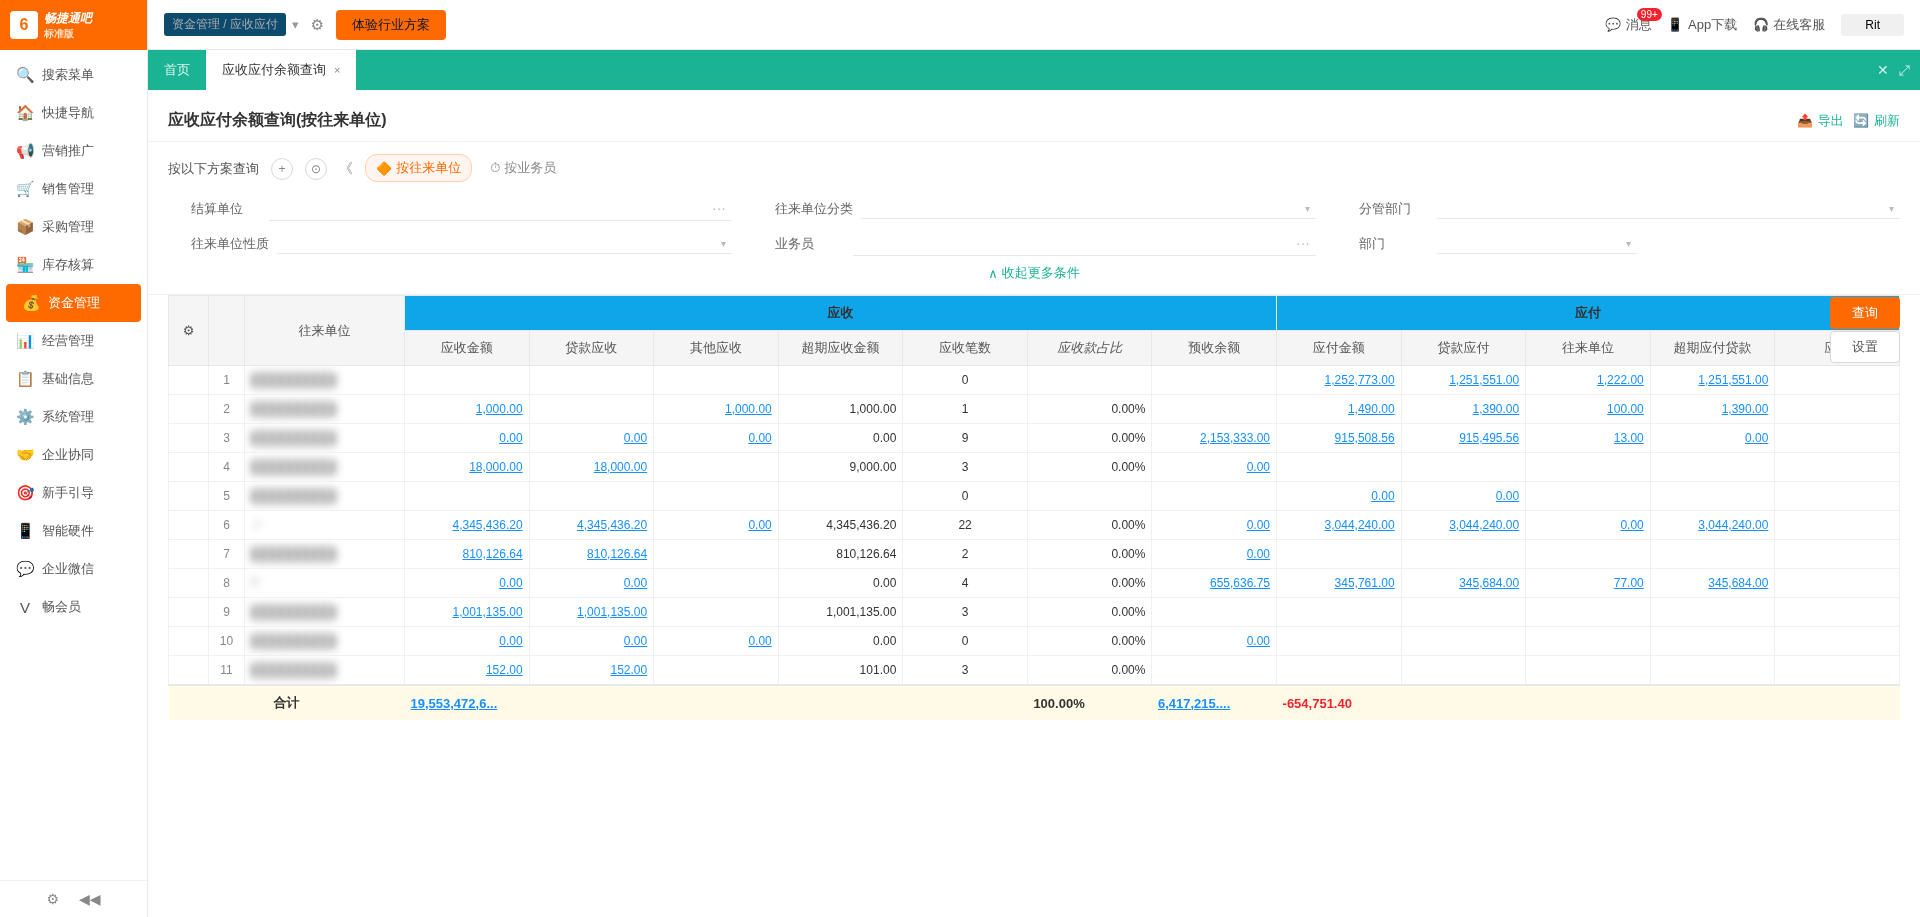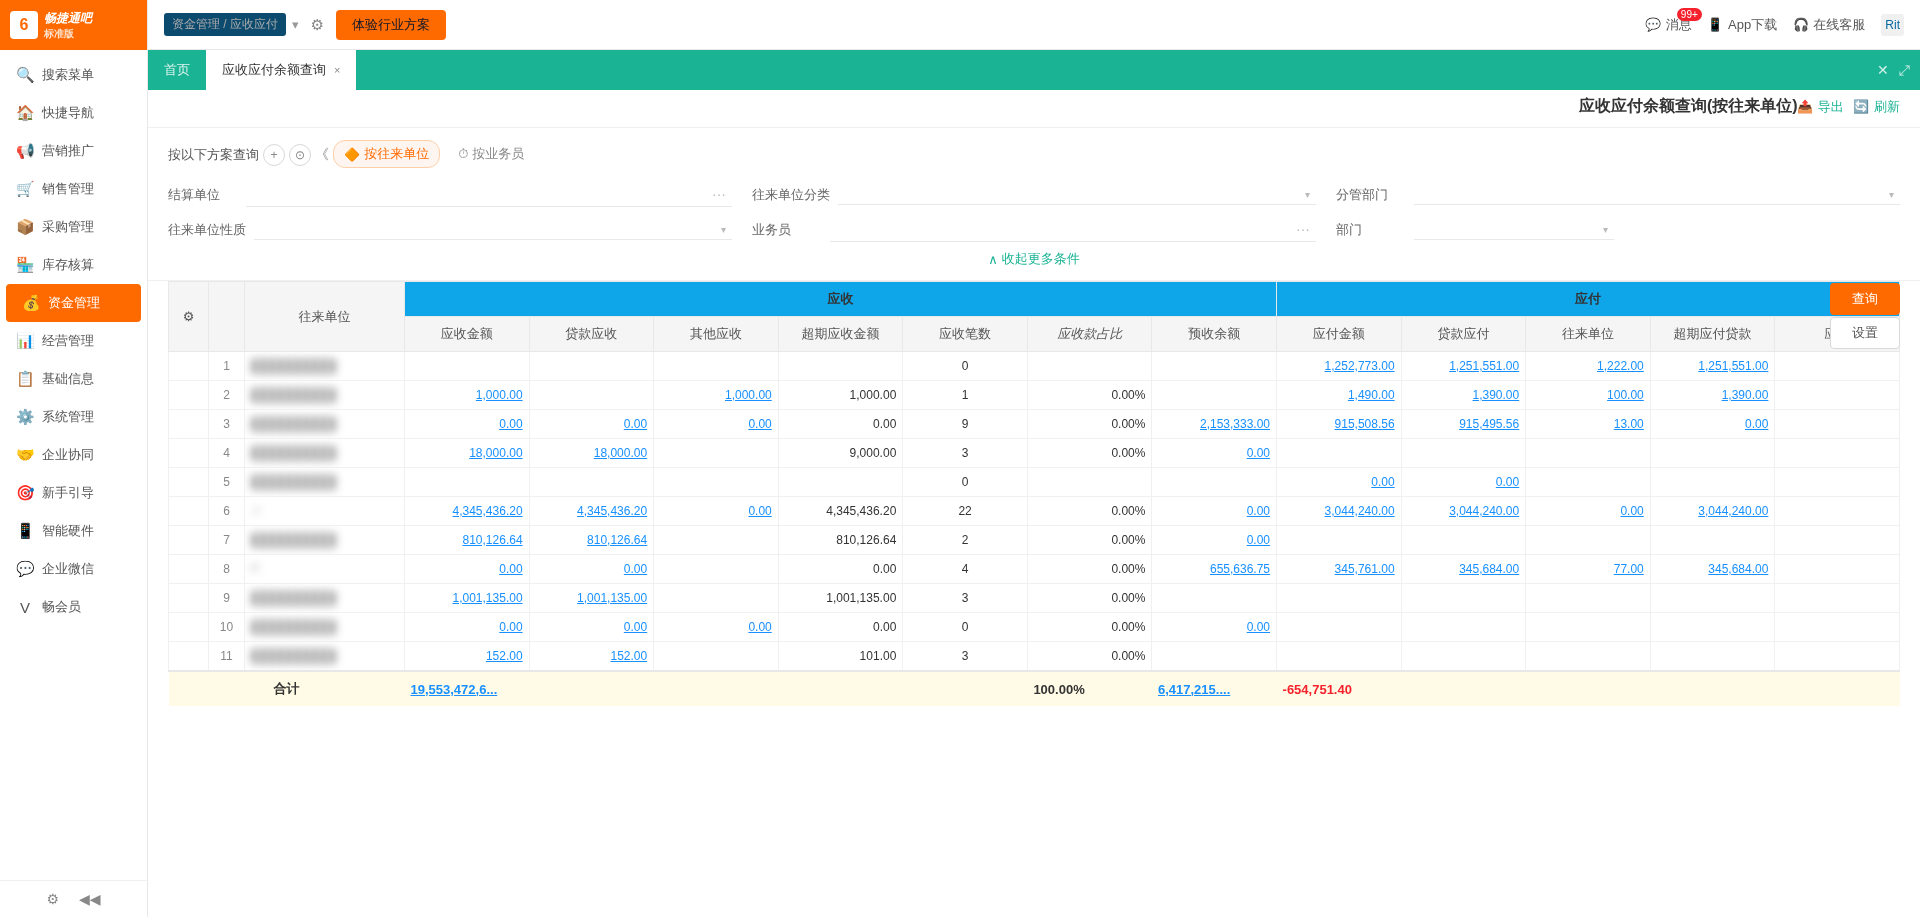--- a/index.html
+++ b/index.html
@@ -51,21 +51,21 @@
     }
     .header-right {
       margin-left: auto; display: flex; align-items: center; gap: 16px; color: #555;
     }
     .header-badge-wrap { position: relative; cursor: pointer; display: flex; align-items: center; gap: 4px; }
     .header-badge {
       position: absolute; top: -8px; right: -10px;
       background: #f5222d; color: #fff; border-radius: 10px;
       font-size: 10px; padding: 1px 4px; min-width: 18px; text-align: center;
     }
-    .header-user { color: #0369a1; font-size: 12px; background: #f0f0f0; padding: 4px 4px; border-radius: 3px; }
+    .header-user { color: #000000; font-size: 12px; background: #f0f0f0; padding: 4px 24px; border-radius: 3px; }
 
     
     .tab-bar {
       position: fixed; left: 148px; top: 50px; right: 0; height: 40px;
       background: #1ab394; display: flex; align-items: center; z-index: 99;
     }
     .tab-item {
       height: 100%; display: flex; align-items: center; padding: 0 16px;
       color: rgba(255,255,255,0.85); cursor: pointer; font-size: 13px; gap: 6px;
     }
@@ -76,36 +76,36 @@
 
     
     .main {
       position: fixed; left: 148px; top: 90px; right: 0; bottom: 0;
       background: #f5f5f5; overflow-y: auto;
     }
     .page-container {
       background: #fff; margin: 0; padding: 0; height: 100%;
     }
     .page-header {
-      display: flex; align-items: center; justify-content: flex-end;
-      padding: 6px 20px 10px; border-bottom: 1px solid #f0f0f0;
+      display: flex; align-items: center; justify-content: space-between;
+      padding: 20px 20px 10px; border-bottom: 1px solid #f0f0f0;
       background: #fff;
     }
     .page-title { font-size: 16px; font-weight: bold; color: #333; }
     .page-actions { display: flex; gap: 10px; }
     .action-btn {
       display: flex; align-items: center; gap: 4px; color: #1ab394; cursor: pointer; font-size: 13px;
     }
 
     
     .filter-area {
       padding: 12px 20px; background: #fff; border-bottom: 1px solid #f0f0f0;
     }
     .filter-toolbar {
-      display: flex; align-items: center; gap: 4px; margin-bottom: 12px;
+      display: flex; align-items: center; gap: 12px; margin-bottom: 12px;
     }
     .filter-toolbar-label { color: #555; font-size: 13px; }
     .filter-add-btn {
       width: 22px; height: 22px; border: 1px solid #d9d9d9; border-radius: 50%;
       display: flex; align-items: center; justify-content: center; cursor: pointer; color: #888; font-size: 12px;
     }
     .filter-setting-btn {
       width: 22px; height: 22px; border: 1px solid #d9d9d9; border-radius: 50%;
       display: flex; align-items: center; justify-content: center; cursor: pointer; color: #888; font-size: 12px;
     }
@@ -116,21 +116,21 @@
       border-radius: 12px; cursor: pointer; font-size: 12px; color: #888;
     }
     .filter-scheme-item.active {
       background: #fff5f0; color: #ff6a00; border: 1px solid #ffd0a8;
     }
     .filter-scheme-icon { font-size: 13px; }
 
     .filter-grid {
       display: grid; grid-template-columns: repeat(3, 1fr); gap: 10px 20px;
     }
-    .filter-row { display: flex; align-items: center; gap: 8px; }
+    .filter-row { display: flex; align-items: center; gap: 8px; margin-left: 23px; }
     .filter-label { color: #666; min-width: 70px; font-size: 13px; white-space: nowrap; }
     .filter-input {
       flex: 1; border: none; border-bottom: 1px solid #e8e8e8;
       padding: 4px 6px; font-size: 13px; color: #333; outline: none; background: transparent;
     }
     .filter-select {
       flex: 1; display: flex; align-items: center; justify-content: space-between;
       border-bottom: 1px solid #e8e8e8; padding: 4px 6px; cursor: pointer;
     }
     .filter-select-arrow { color: #bbb; font-size: 10px; }

